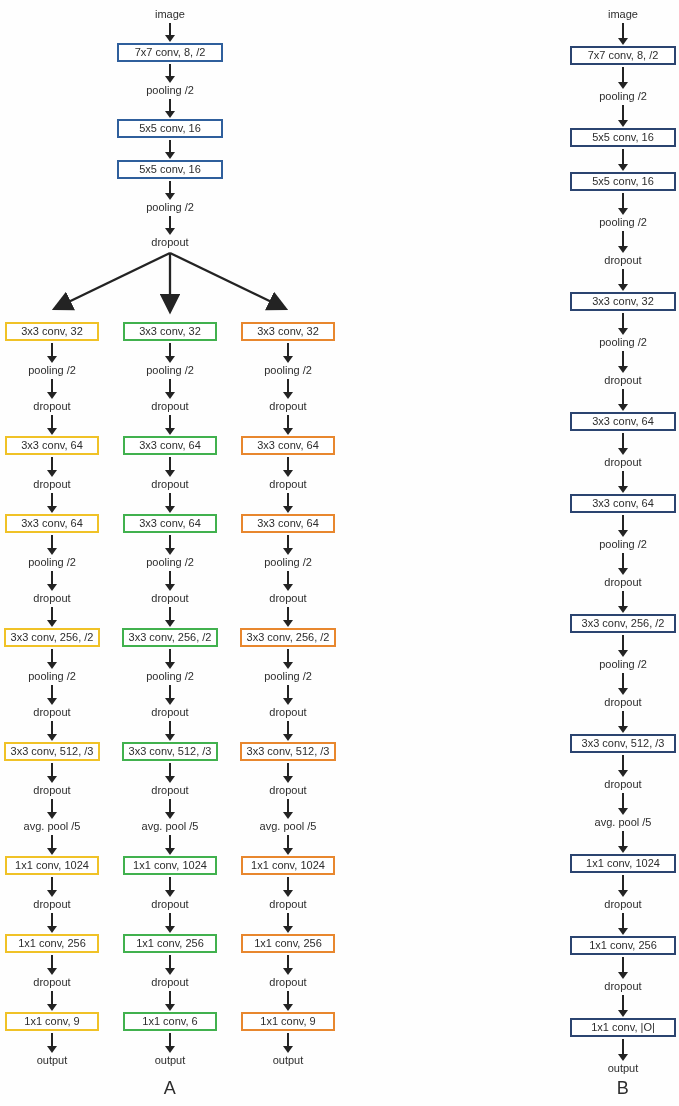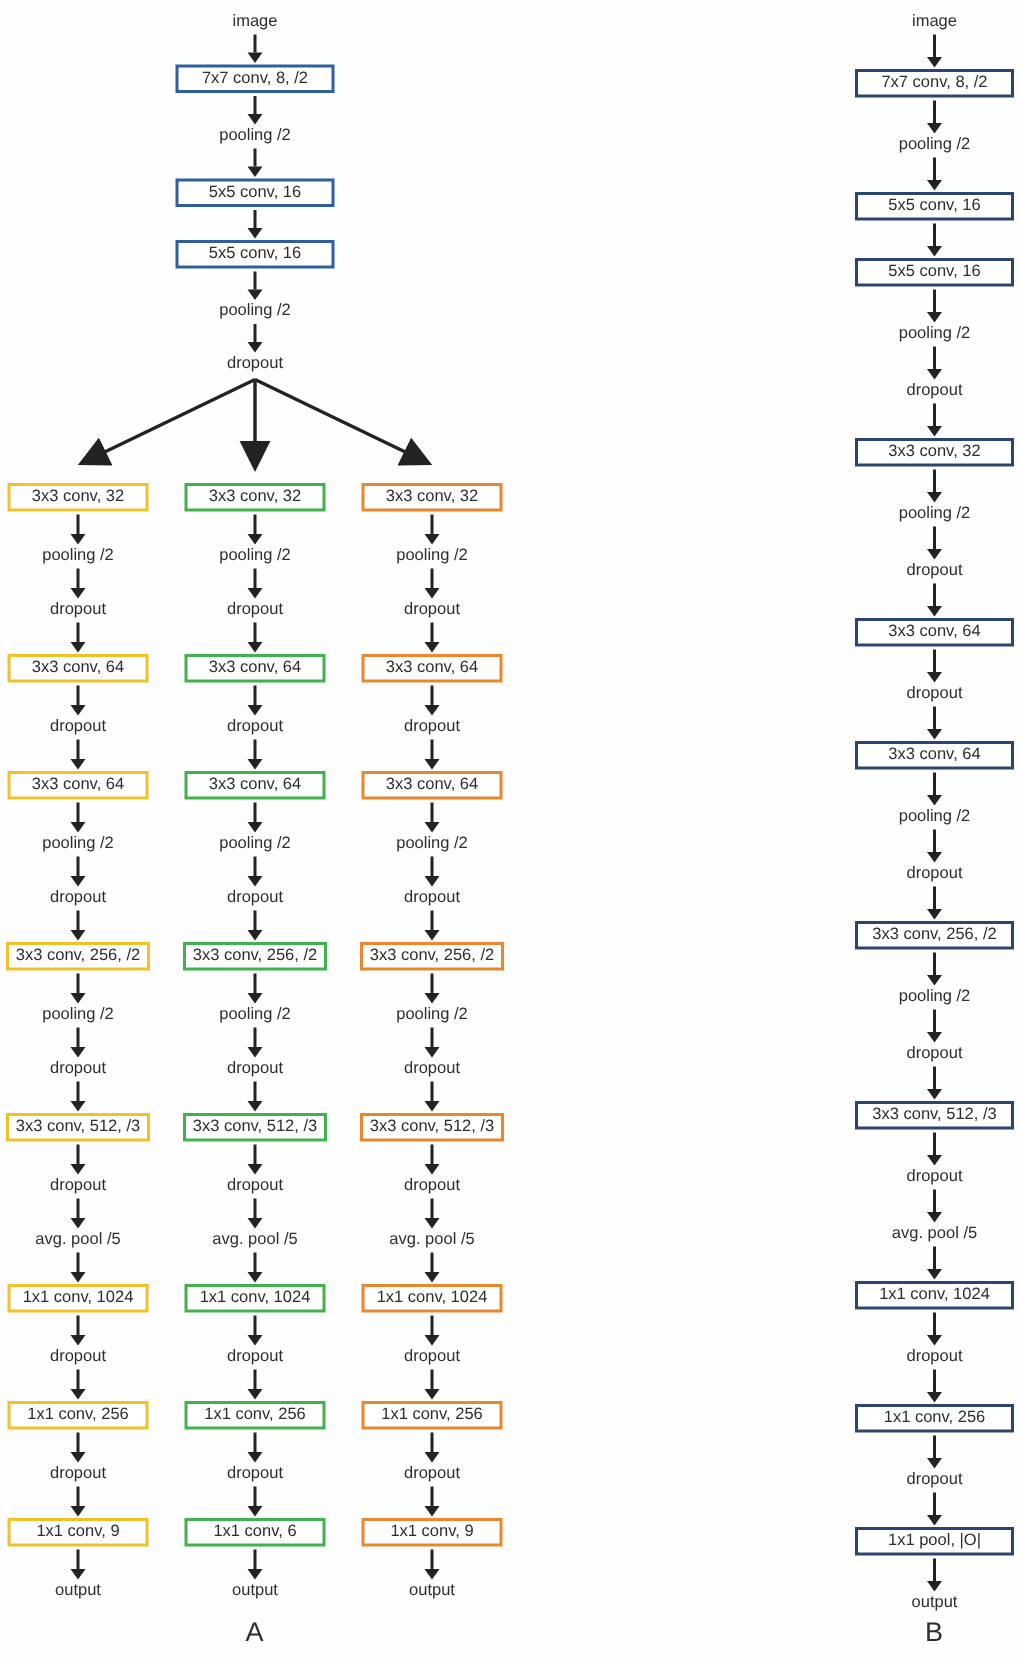--- a/index.html
+++ b/index.html
@@ -498,21 +498,21 @@
       <div class="node box" style="border-color: rgb(43, 68, 112);">1x1 conv, 256</div>
       <div class="arrow" style="height: 25px;">
         <div class="stem" style="height: 15px;"></div>
         <div class="head"></div>
       </div>
       <div class="node txt">dropout</div>
       <div class="arrow" style="height: 25px;">
         <div class="stem" style="height: 15px;"></div>
         <div class="head"></div>
       </div>
-      <div class="node box" style="border-color: rgb(43, 68, 112);">1x1 pool, |O|</div>
+      <div class="node box" style="border-color: rgb(43, 68, 112);">1x1 conv, |O|</div>
       <div class="arrow" style="height: 25px;">
         <div class="stem" style="height: 15px;"></div>
         <div class="head"></div>
       </div>
       <div class="node txt">output</div>
     </div>
 
   <div class="diagram-label" style="left:571px;top:1078px;width:104px;">B</div>
 </div>
 

